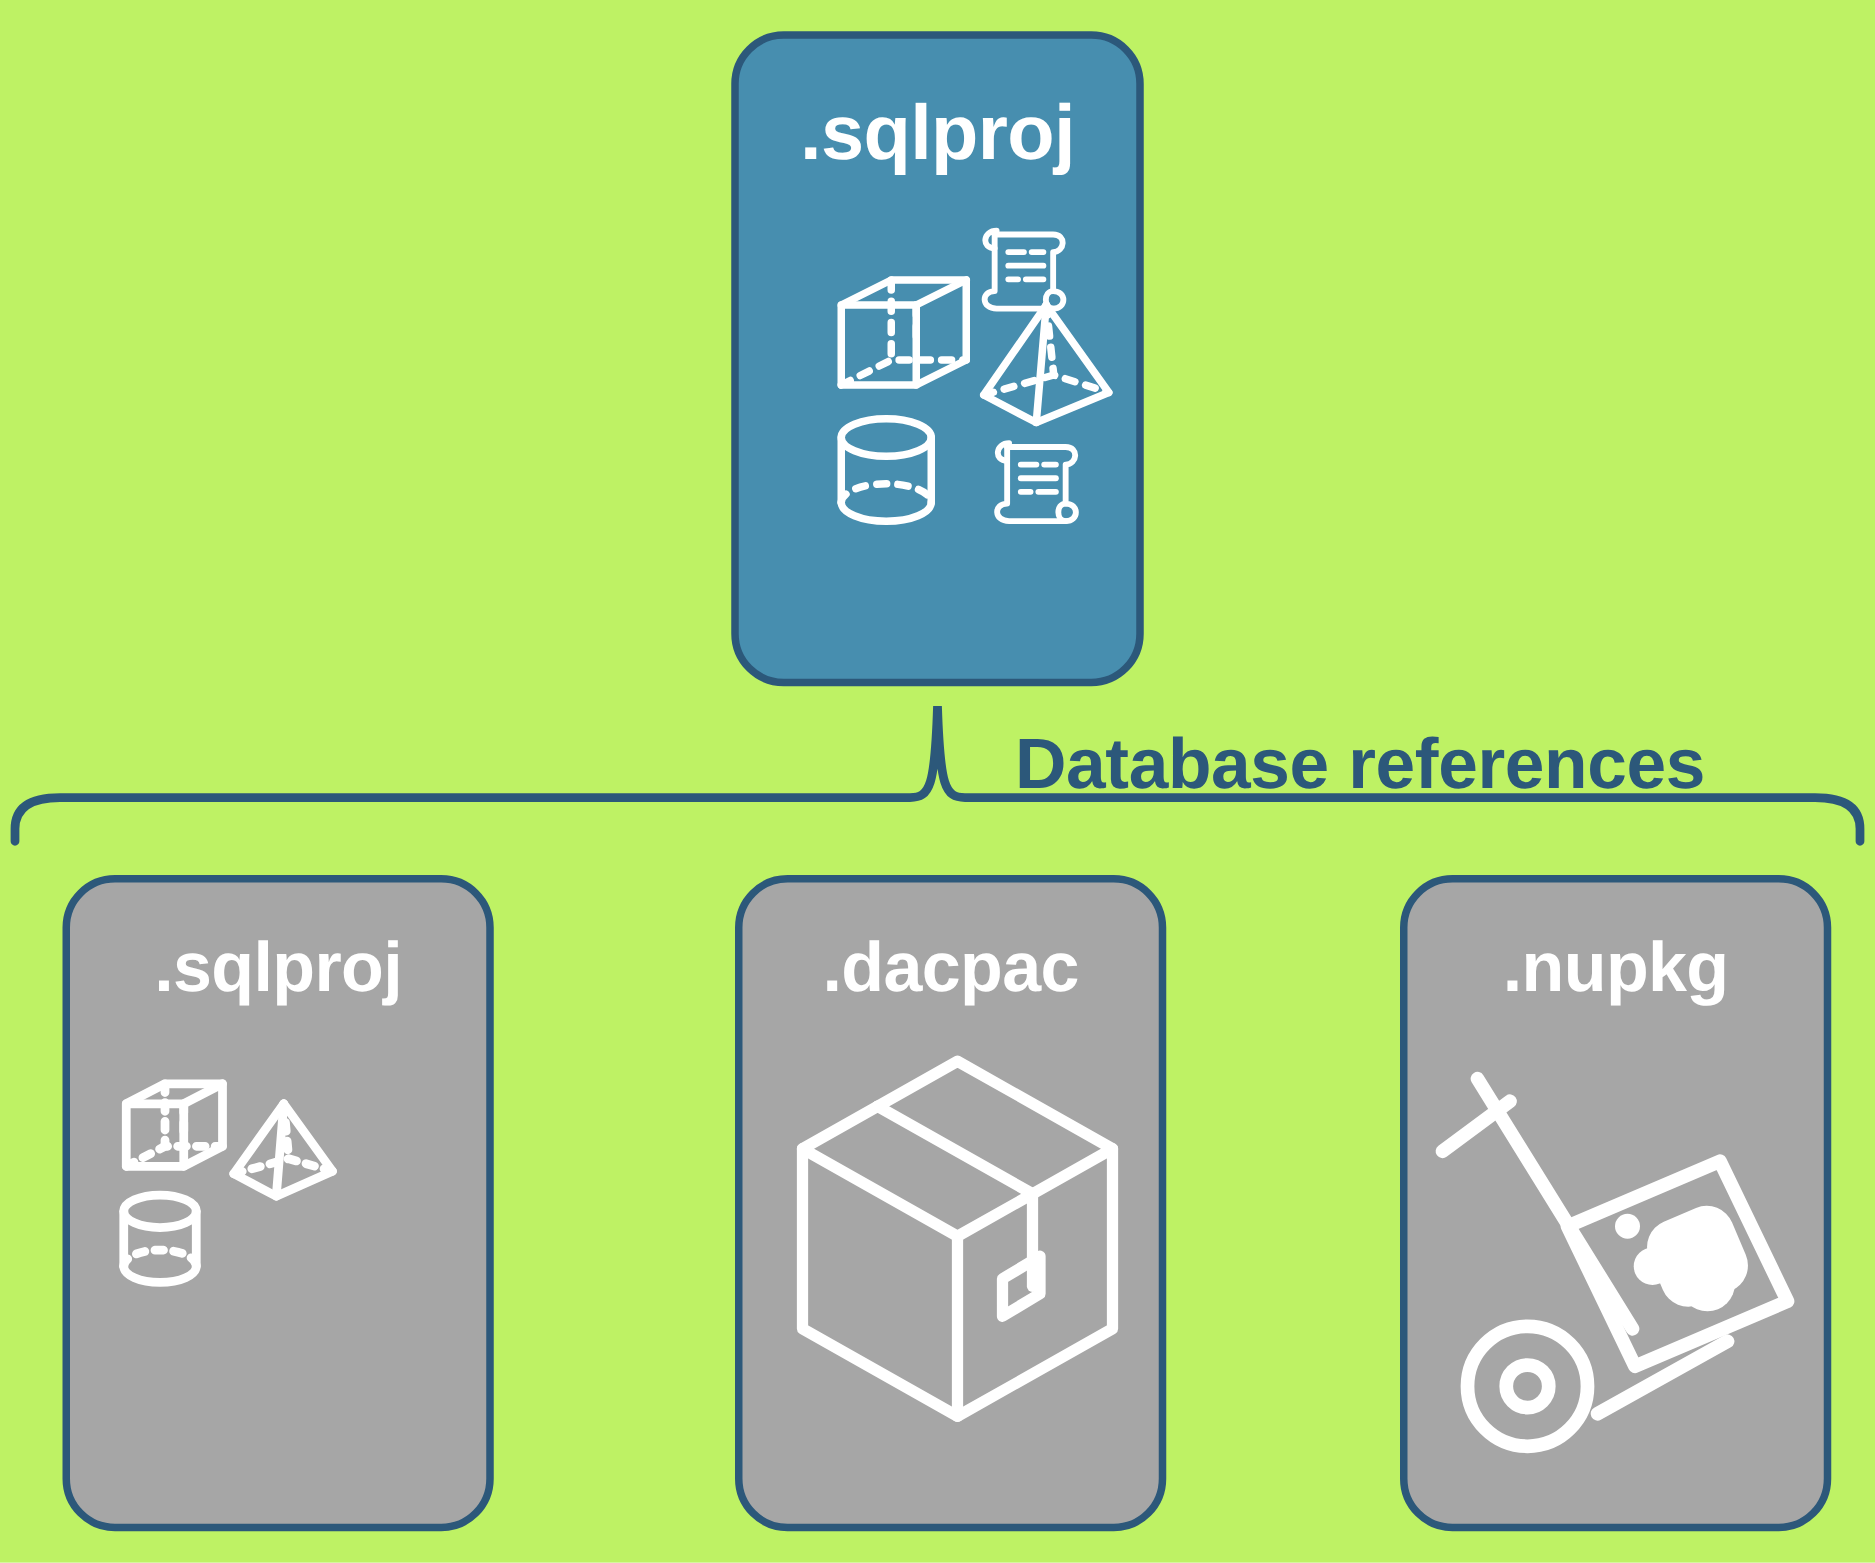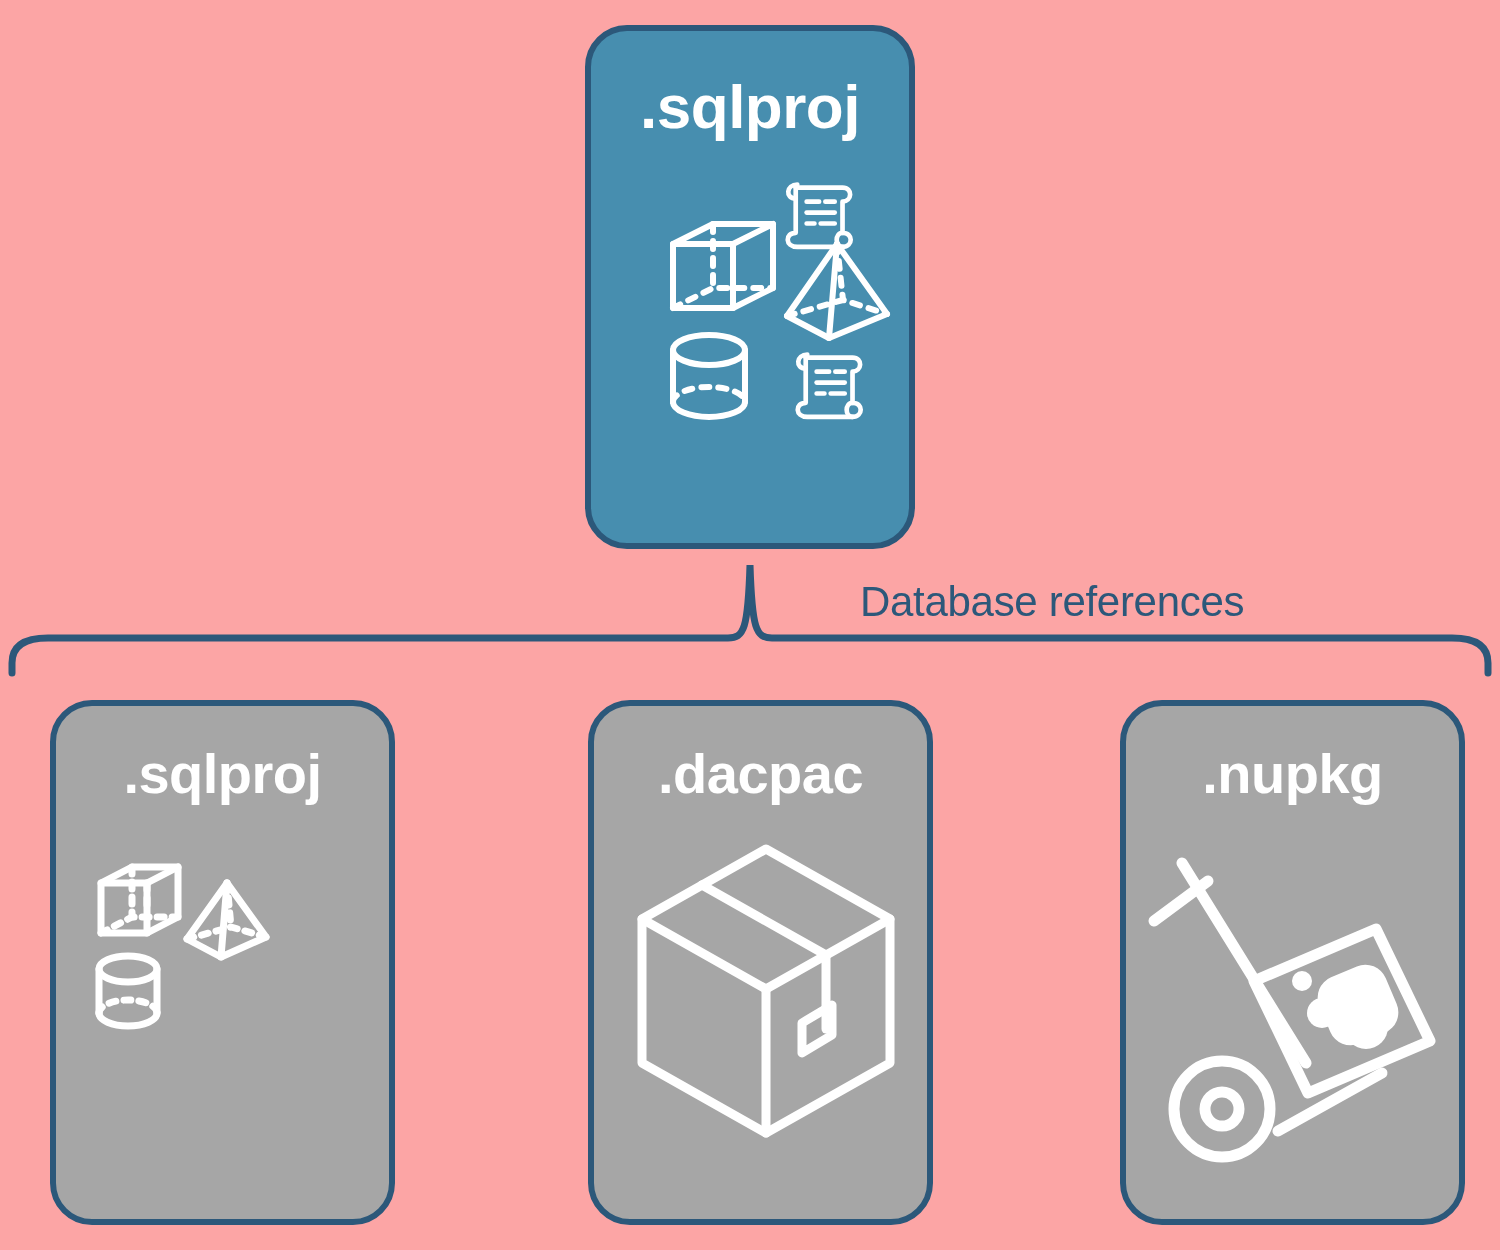--- a/index.html
+++ b/index.html
@@ -10,21 +10,21 @@
   body {
     width: 1500px;
     height: 1250px;
     font-family: "Liberation Sans", sans-serif;
     overflow: hidden;
   }
   #stage {
     position: relative;
     width: 1500px;
     height: 1250px;
-    background: #fca5a5;
+    background: #bef264;
   }
   .node {
     position: absolute;
     border-radius: 42px;
     box-sizing: border-box;
   }
   .node .node-title {
     position: absolute;
     left: 0;
     right: 0;
@@ -82,24 +82,24 @@
     position: absolute;
     left: 0;
     top: 545px;
     width: 1500px;
     height: 120px;
     pointer-events: none;
   }
   
   #edge-label {
     position: absolute;
-    left: 860px;
+    left: 812px;
     top: 578px;
-    font-size: 42px;
-    font-weight: normal;
+    font-size: 57px;
+    font-weight: bold;
     color: #2C587A;
     white-space: nowrap;
     letter-spacing: -0.3px;
     user-select: none;
   }
   svg { display: block; overflow: visible; }
 </style>
 </head>
 <body>
 

